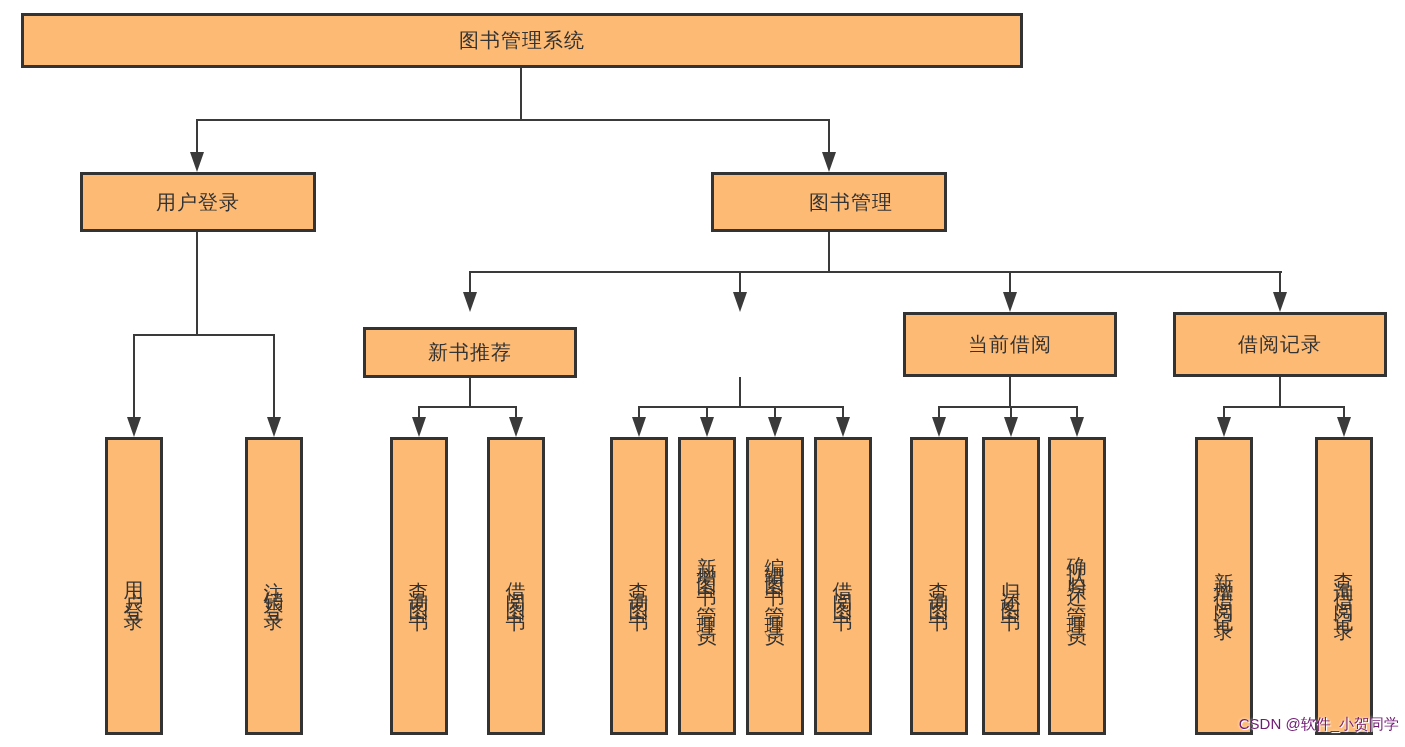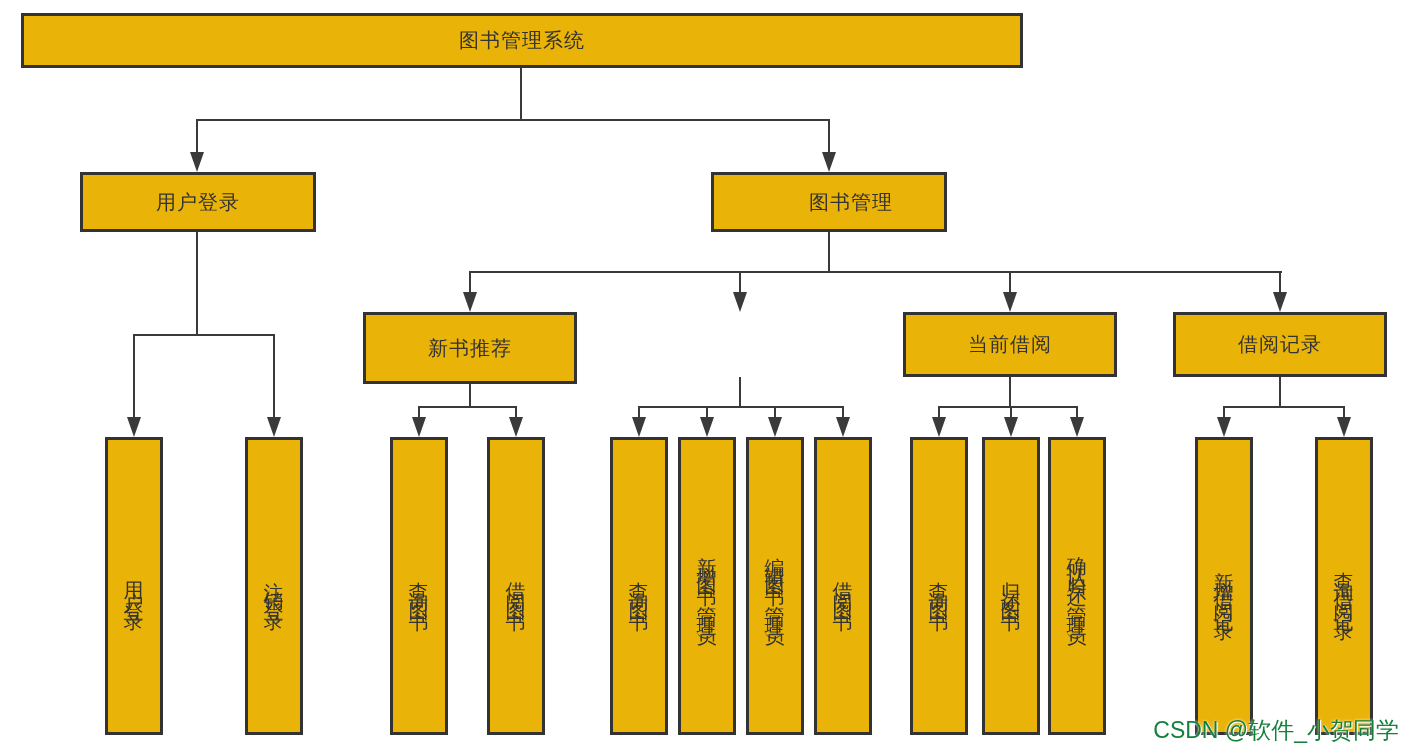--- a/index.html
+++ b/index.html
@@ -14,21 +14,21 @@
     height: 747px;
     background: #ffffff;
     overflow: hidden;
     color: #333333;
   }
   
   .node {
     position: absolute;
     box-sizing: border-box;
     border: 3px solid #333333;
-    background: #eab308;
+    background: #fdba74;
     display: flex;
     align-items: center;
     justify-content: center;
   }
   .hlabel {
     font-size: 20px;
     letter-spacing: 1px;
     color: #333333;
     white-space: nowrap;
   }
@@ -54,22 +54,22 @@
     width: 0;
     height: 0;
     border-left: 7px solid transparent;
     border-right: 7px solid transparent;
     border-top: 20px solid #3a3a3a;
   }
   .watermark {
     position: absolute;
     right: 6px;
     top: 715px;
-    font-size: 23px;
-    color: #15803d;
+    font-size: 15px;
+    color: #701a75;
     text-shadow: 1px 1px 0 #ffffff, 0 0 3px #ffffff;
     white-space: nowrap;
   }
 </style>
 </head>
 <body>
 
 <div class="canvas">
 
   <div class="vline" style="left:520px; top:68px; height:52px;"></div>
@@ -135,21 +135,21 @@
     <span class="hlabel">图书管理系统</span>
   </div>
 
   <div class="node" style="left:80px; top:172px; width:236px; height:60px;">
     <span class="hlabel">用户登录</span>
   </div>
   <div class="node" style="left:711px; top:172px; width:236px; height:60px;padding-left:44px;">
     <span class="hlabel">图书管理</span>
   </div>
 
-  <div class="node" style="left:363px; top:312px; width:214px; height:72px;">
+  <div class="node" style="left:363px; top:327px; width:214px; height:51px;">
     <span class="hlabel">新书推荐</span>
   </div>
   <div class="node" style="left:903px; top:312px; width:214px; height:65px;">
     <span class="hlabel">当前借阅</span>
   </div>
   <div class="node" style="left:1173px; top:312px; width:214px; height:65px;">
     <span class="hlabel">借阅记录</span>
   </div>
 
   <div class="node" style="left:105px; top:437px; width:58px; height:298px;">

